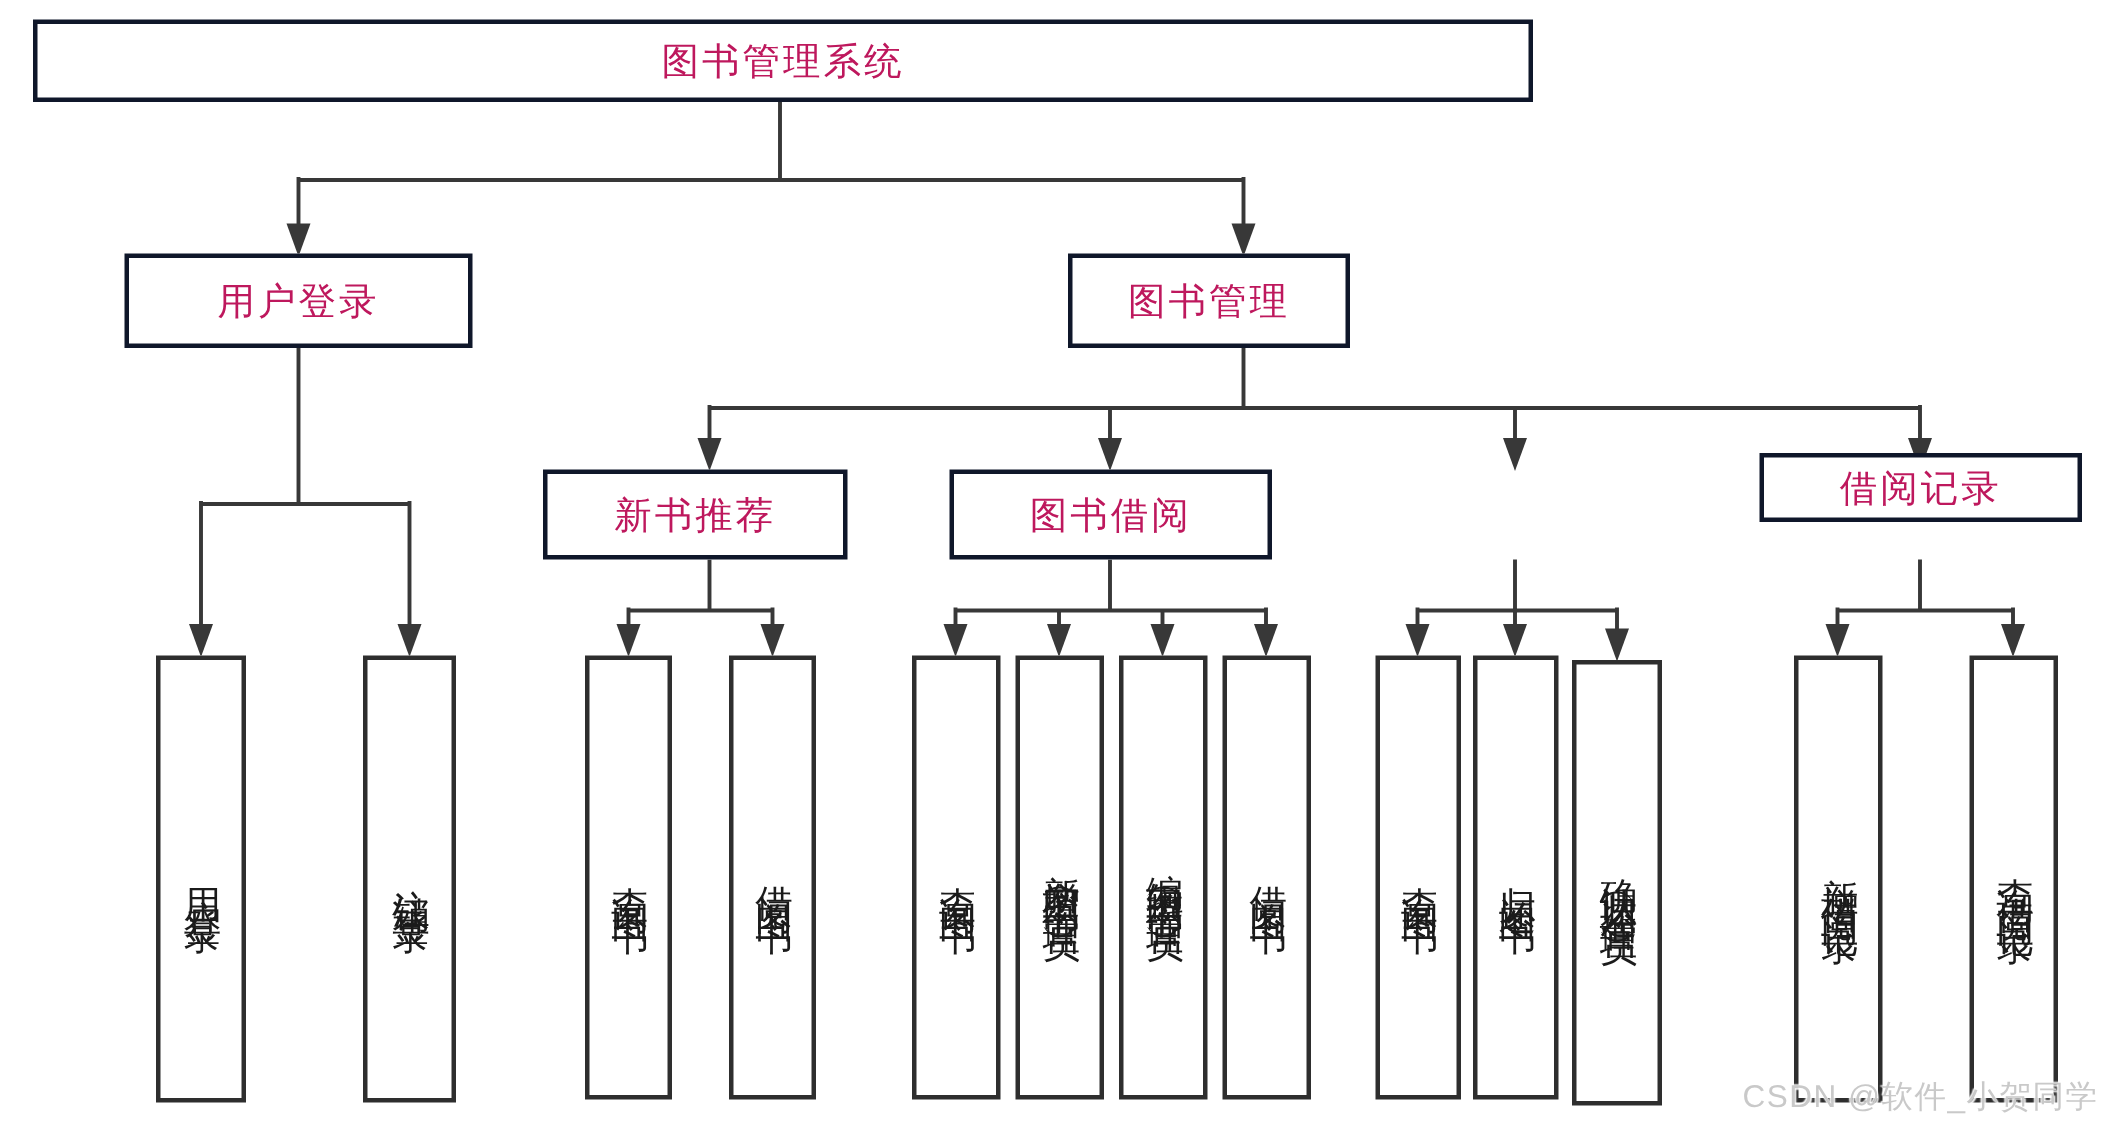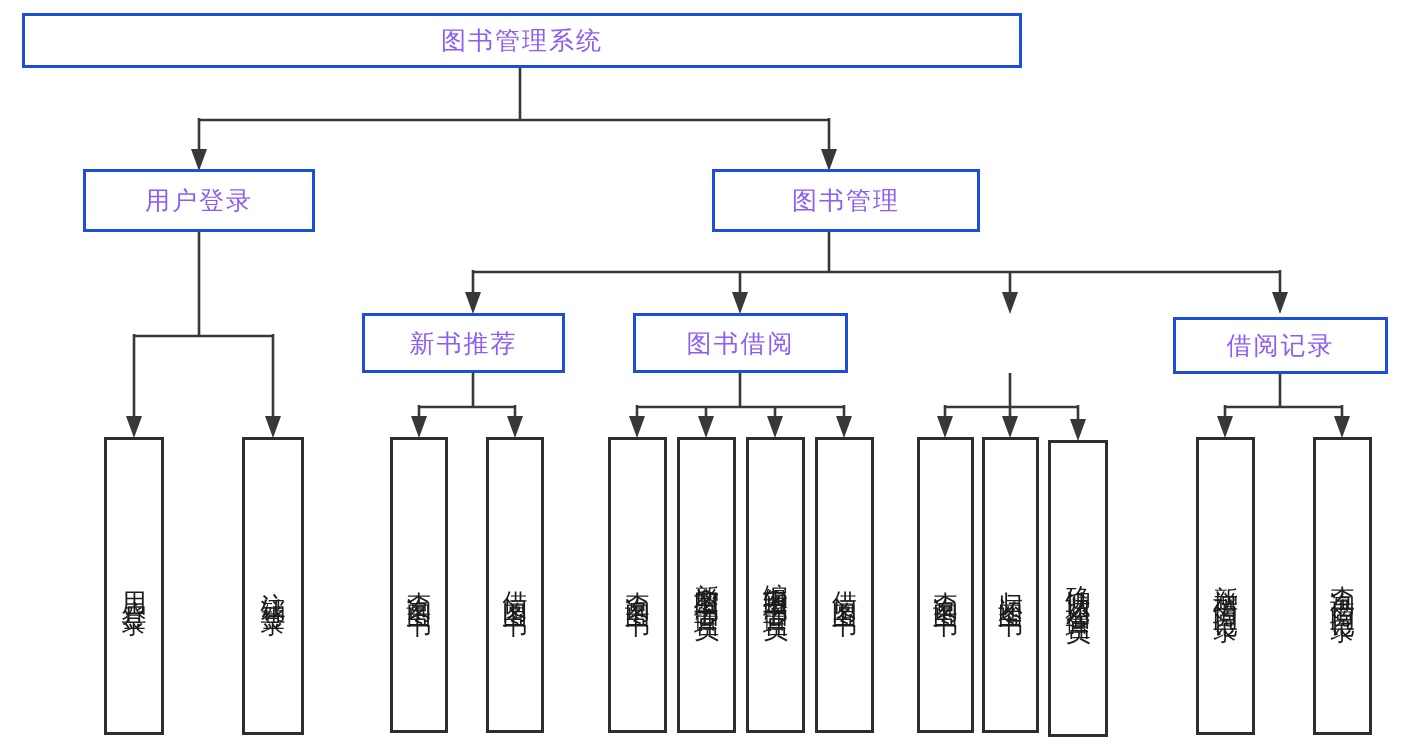--- a/index.html
+++ b/index.html
@@ -12,28 +12,28 @@
     overflow: hidden;
   }
   .connectors {
     position: absolute;
     left: 0; top: 0;
     pointer-events: none;
   }
   .hbox {
     position: absolute;
     box-sizing: border-box;
-    border: 3px solid #1d4ed8;
+    border: 3px solid #0f172a;
     background: #ffffff;
     display: flex;
     align-items: center;
     justify-content: center;
     font-size: 25px;
     letter-spacing: 2px;
-    color: #8b5cf6;
+    color: #be185d;
     white-space: nowrap;
   }
   .vbox {
     position: absolute;
     box-sizing: border-box;
     border: 3px solid #2e2e2e;
     background: #ffffff;
     display: flex;
     align-items: center;
     justify-content: center;
@@ -104,31 +104,31 @@
     </g>
   </svg>
 
   <div class="hbox" style="left:22px; top:13px; width:1000px; height:55px">
     <span>图书管理系统</span>
   </div>
 
   <div class="hbox" style="left:83px; top:169px; width:232px; height:63px">
     <span>用户登录</span>
   </div>
-  <div class="hbox" style="left:712px; top:169px; width:268px; height:63px">
+  <div class="hbox" style="left:712px; top:169px; width:188px; height:63px">
     <span>图书管理</span>
   </div>
 
   <div class="hbox" style="left:362px; top:313px; width:203px; height:60px">
     <span>新书推荐</span>
   </div>
   <div class="hbox" style="left:633px; top:313px; width:215px; height:60px">
     <span>图书借阅</span>
   </div>
-  <div class="hbox" style="left:1173px; top:317px; width:215px; height:57px">
+  <div class="hbox" style="left:1173px; top:302px; width:215px; height:46px">
     <span>借阅记录</span>
   </div>
 
   <div class="vbox" style="left:104px; top:437px; width:60px; height:298px">
     <span class="vtext">用户登录</span>
   </div>
   <div class="vbox" style="left:242px; top:437px; width:62px; height:298px">
     <span class="vtext">注销登录</span>
   </div>
 
@@ -162,14 +162,15 @@
     <span class="vtext" style="letter-spacing:5px">确认归还（管理员）</span>
   </div>
 
   <div class="vbox" style="left:1196px; top:437px; width:59px; height:298px">
     <span class="vtext">新增借阅记录</span>
   </div>
   <div class="vbox" style="left:1313px; top:437px; width:59px; height:298px">
     <span class="vtext">查询借阅记录</span>
   </div>
 
+  <div class="watermark">CSDN @软件_小贺同学</div>
 
 </div>
 
 </body></html>

